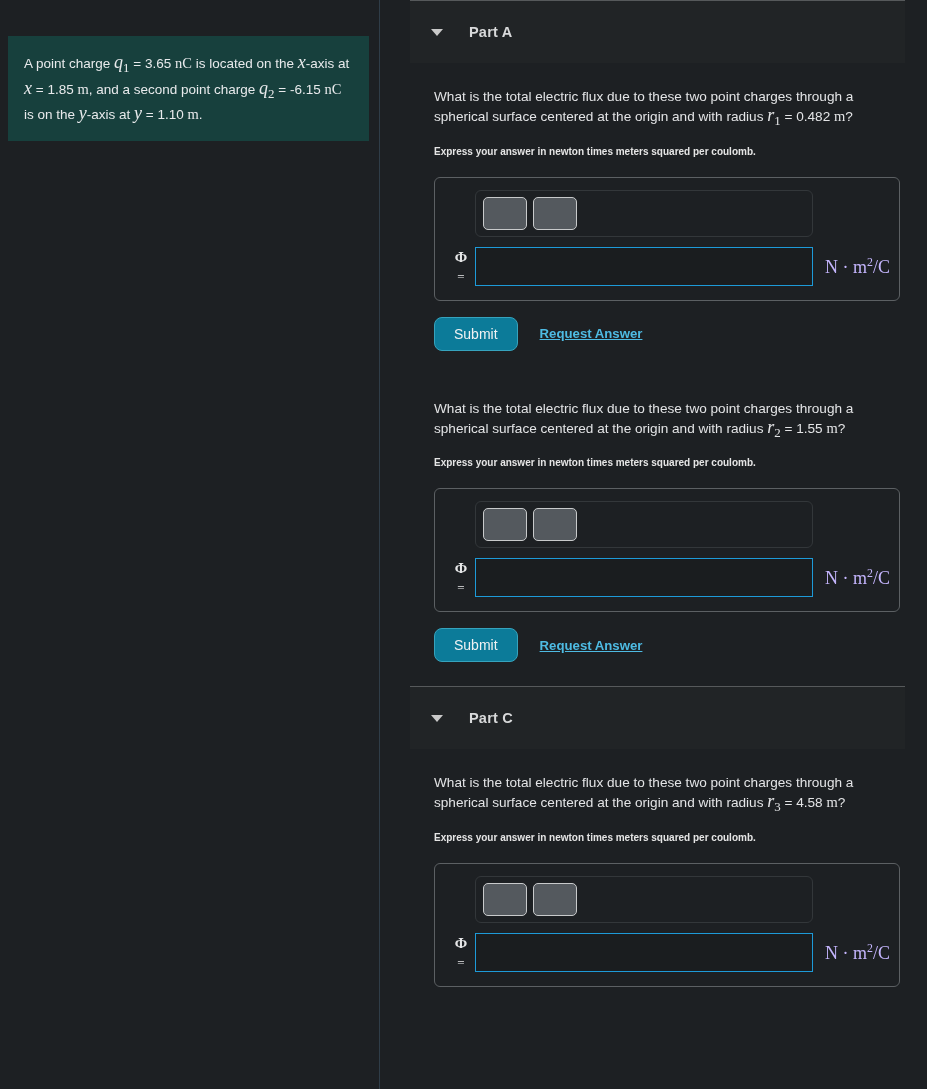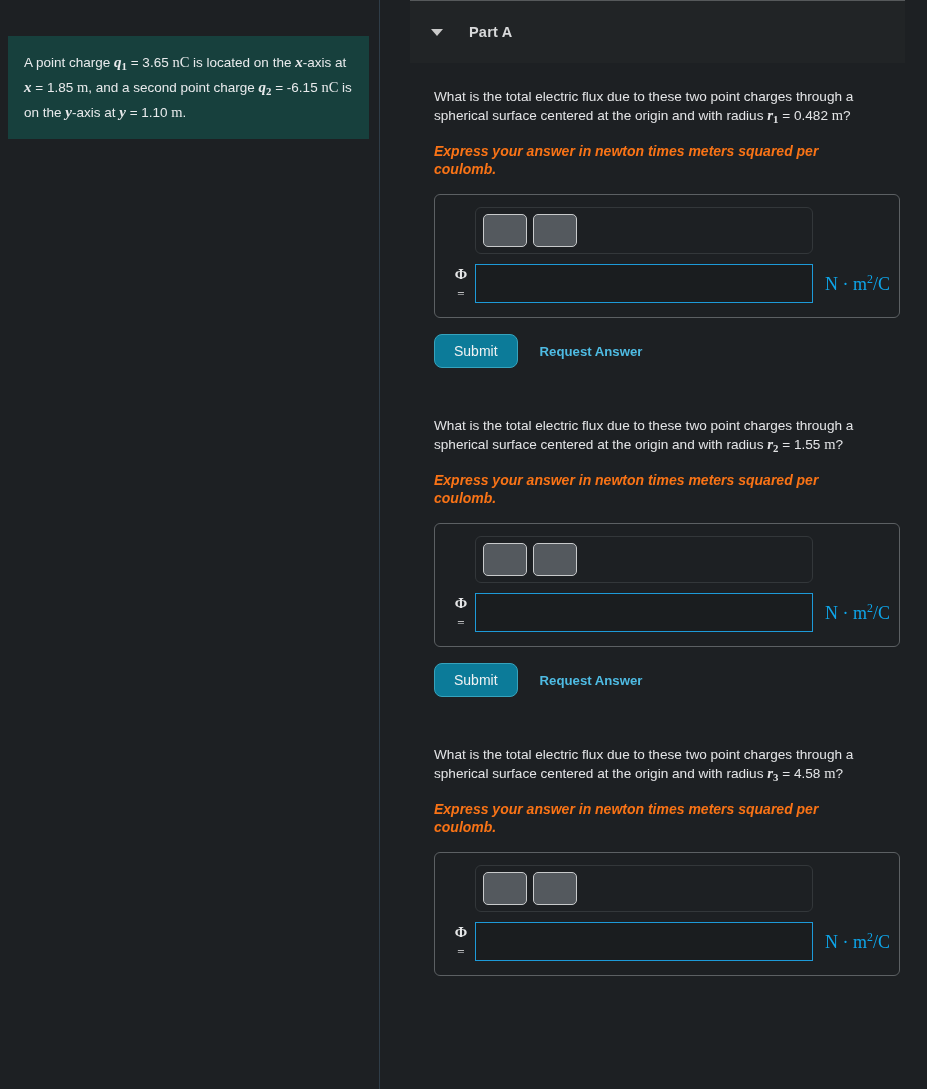--- a/index.html
+++ b/index.html
@@ -37,21 +37,21 @@
     top: 36px;
     width: 361px;
     box-sizing: border-box;
     background: #17403d;
     padding: 16px 16px 16px 16px;
     color: #e8eaec;
     font-size: 13.5px;
     line-height: 21px;
   }
 
-  .mi { font-family: "Liberation Serif", serif; font-style: italic; font-size: 15px; font-weight: bold; }
+  .mi { font-family: "Liberation Serif", serif; font-style: italic; font-size: 18px; }
   .mb { font-family: "Liberation Serif", serif; font-style: normal; font-weight: normal; font-size: 14.5px; }
   .sub-up { font-size: 0.72em; vertical-align: -0.28em; font-style: normal; }
 
   
   .right-panel {
     position: relative;
     flex: 1 1 auto;
     height: 1072px;
     background: #1d2023;
     overflow: hidden;
@@ -99,27 +99,26 @@
 
   .question-text {
     color: #e3e4e6;
     font-size: 13.6px;
     line-height: 19px;
     width: 447px;
     padding-top: 24px;
   }
 
   .express-text {
-    color: #f97316;
-    font-size: 14px;
+    color: #e5e5e5;
+    font-size: 10px;
     font-weight: bold;
     line-height: 18px;
     width: 430px;
     padding-top: 13px;
-    font-style: italic;
   }
 
   
   .answer-box {
     margin-top: 16px;
     width: 466px;
     box-sizing: border-box;
     border: 1px solid #5c6063;
     border-radius: 6px;
     padding: 12px 12px 14px 12px;
@@ -180,21 +179,21 @@
     color: #e8eaec;
     font-size: 14px;
     padding: 0 8px;
     outline: none;
     font-family: "Liberation Sans", sans-serif;
   }
 
   .units {
     margin-left: 12px;
     font-family: "Liberation Serif", serif;
-    color: #0ea5e9;
+    color: #c4b5fd;
     font-size: 18px;
     white-space: nowrap;
   }
   .units sup { font-size: 0.66em; vertical-align: 0.55em; }
 
   .action-row {
     display: flex;
     align-items: center;
     margin-top: 16px;
   }
@@ -208,20 +207,21 @@
     padding: 8px 19px;
     border-radius: 8px;
     cursor: pointer;
   }
 
   .request-link {
     margin-left: 22px;
     color: #4ebbe3;
     font-size: 13.2px;
     font-weight: bold;
+    text-decoration: underline;
     cursor: pointer;
   }
 
   .spacer-bottom { height: 24px; }
 </style>
 </head>
 <body>
 
 <div id="page">
 
@@ -281,20 +281,24 @@
               </div>
             </div>
             <div class="action-row">
               <button class="submit-btn">Submit</button>
               <a class="request-link">Request Answer</a>
             </div>
             <div class="spacer-bottom"></div>
           </div>
         </div>
         <div class="part-block">
+          <div class="part-header">
+            <span class="caret-icon"></span>
+            <span class="part-title">Part C</span>
+          </div>
           <div class="part-body">
             <div class="question-text"><span>What is the total electric flux due to these two point charges through a spherical surface centered at the origin and with radius </span><span class="mi">r<span class="sub-up">3</span></span><span> = 4.58 </span><span class="mb">m</span><span>?</span></div>
             <div class="express-text">Express your answer in newton times meters squared per coulomb.</div>
             <div class="answer-box">
               <div class="toolbar">
                 <div class="tool-btn"></div>
                 <div class="tool-btn"></div>
               </div>
               <div class="input-row">
                 <div class="phi-label">

